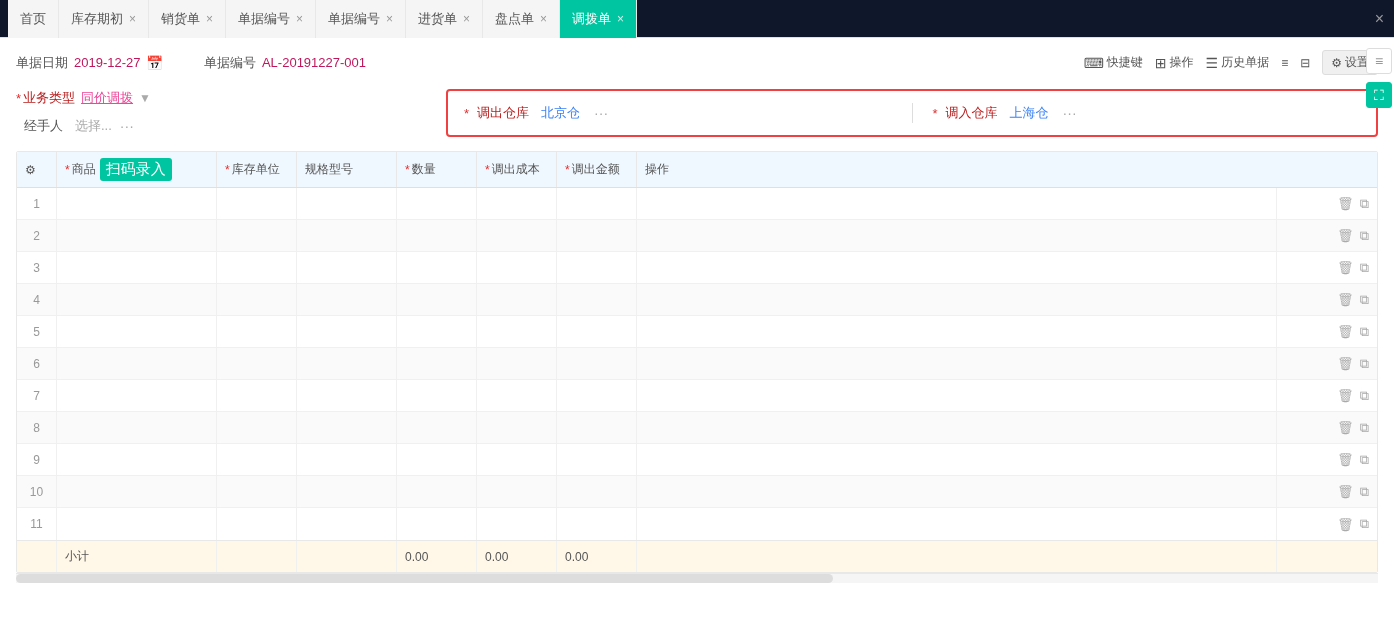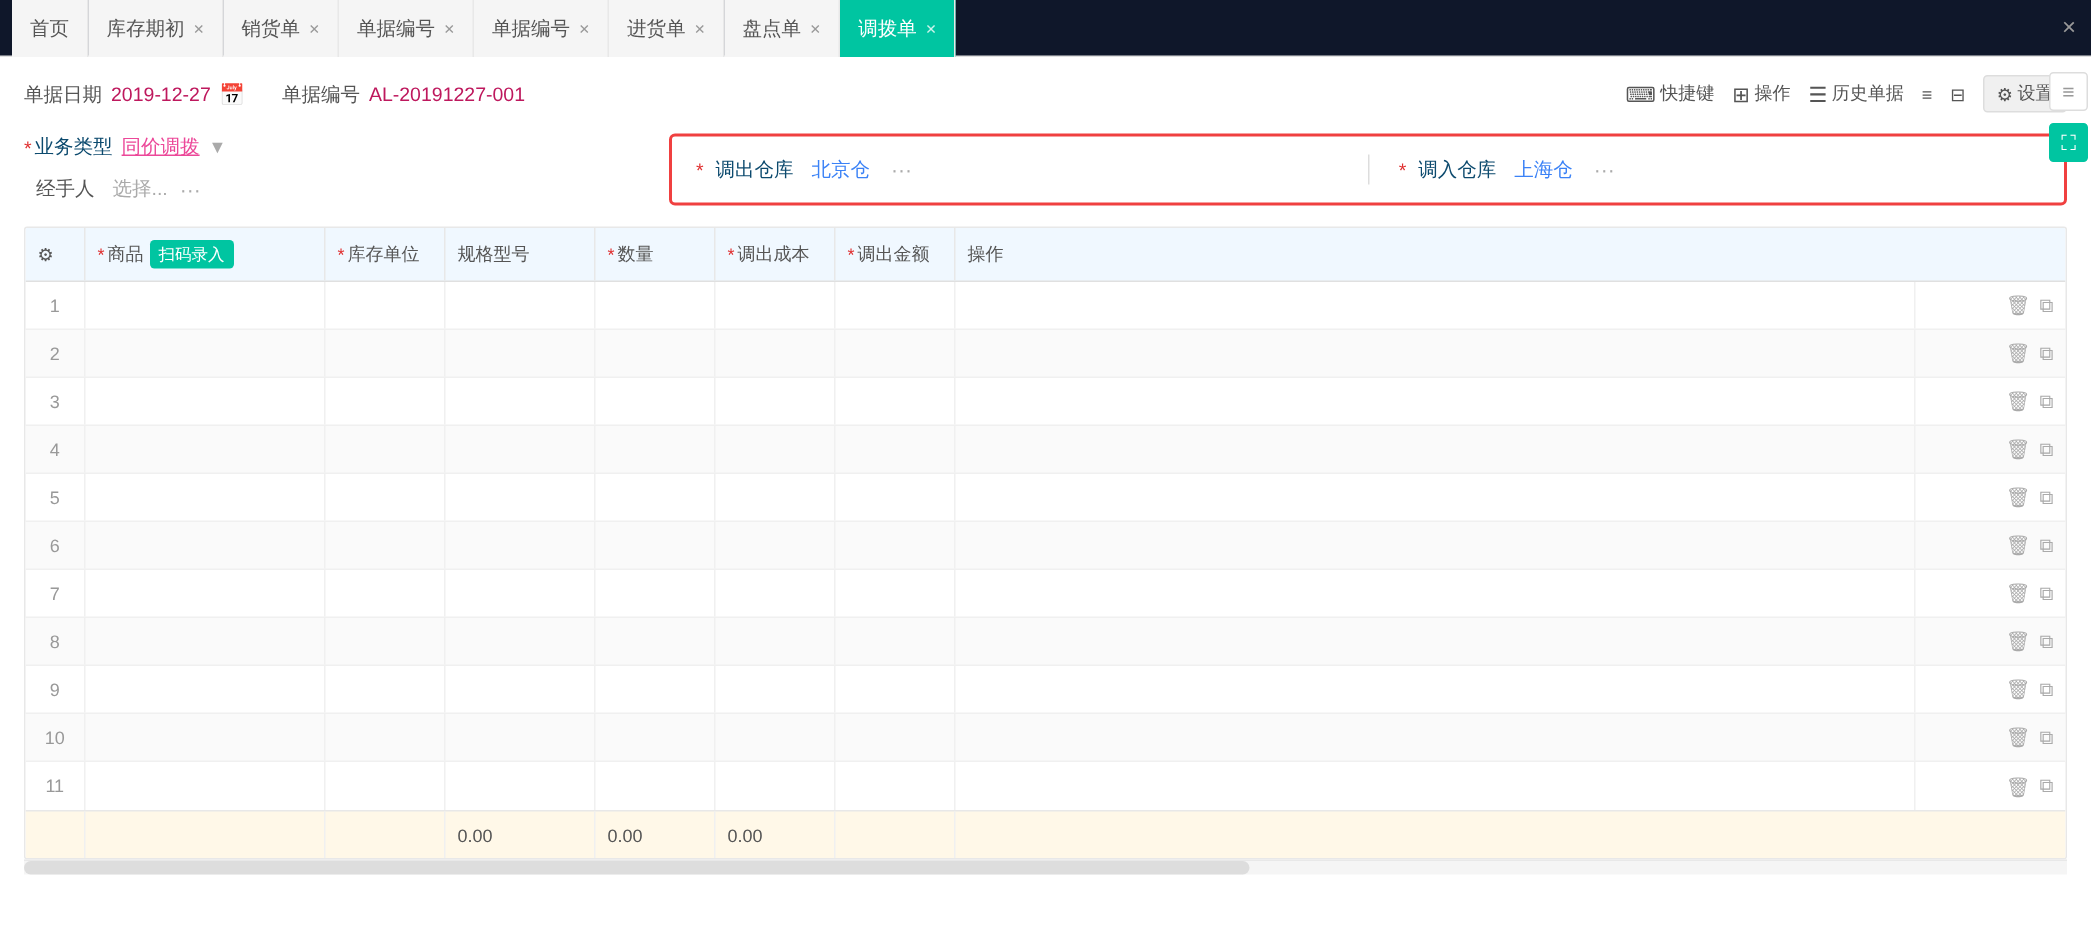--- a/index.html
+++ b/index.html
@@ -23,21 +23,21 @@
     .tab-bar-close {
       position: absolute; right: 10px; top: 50%; transform: translateY(-50%);
       font-size: 16px; color: #999; cursor: pointer;
     }
 
     
     .main-content { padding: 12px 16px; }
 
     
     .header-row {
-      display: flex; align-items: center; margin-bottom: 14px; gap: 24px;
+      display: flex; align-items: center; margin-bottom: 14px; gap: 40px;
     }
     .header-field { display: flex; align-items: center; gap: 6px; font-size: 13px; color: #333; }
     .header-field label { color: #555; }
     .header-field .value { color: #be185d; font-weight: 500; }
     .header-field .date-icon { color: #00c5a1; font-size: 14px; cursor: pointer; }
 
     
     .toolbar-right {
       margin-left: auto; display: flex; align-items: center; gap: 12px; font-size: 12px; color: #555;
     }
@@ -58,21 +58,21 @@
     .form-left {
       flex: 0 0 430px; padding-right: 20px;
     }
     .form-right {
       flex: 1; border: 2px solid #f04040; border-radius: 4px; padding: 12px 16px;
       display: flex; align-items: center; gap: 0; position: relative;
     }
     .form-row { display: flex; align-items: center; margin-bottom: 10px; }
     .form-row:last-child { margin-bottom: 0; }
     .field-label { color: #e03030; margin-right: 2px; }
-    .field-name { color: #0c4a6e; margin-right: 6px; white-space: nowrap; }
+    .field-name { color: #b91c1c; margin-right: 6px; white-space: nowrap; }
     .field-value { color: #3b82f6; font-weight: 500; }
     .field-dots { color: #aaa; margin-left: 8px; cursor: pointer; font-size: 14px; }
     .field-select { display: flex; align-items: center; gap: 6px; }
     .field-select .select-value { color: #ec4899; text-decoration: underline; }
     .field-select .chevron { color: #aaa; font-size: 12px; cursor: pointer; }
 
     .warehouse-section {
       display: flex; align-items: center; width: 100%;
     }
     .warehouse-item {
@@ -91,21 +91,21 @@
       background: #f0f8ff; border-bottom: 1px solid #e0e0e0; height: 36px;
     }
     .table-header .th {
       display: flex; align-items: center; padding: 0 8px; font-size: 12px; color: #555;
       border-right: 1px solid #e8e8e8; white-space: nowrap;
     }
     .table-header .th:last-child { border-right: none; }
     .th-required { color: #e03030; margin-right: 2px; }
     .scan-btn {
       background: #00c5a1; color: #fff; border-radius: 3px; padding: 2px 6px;
-      font-size: 11px; cursor: pointer; margin-left: 4px; white-space: nowrap;
+      font-size: 15px; cursor: pointer; margin-left: 4px; white-space: nowrap;
     }
 
     .table-row {
       display: grid;
       grid-template-columns: 40px 160px 80px 100px 80px 80px 80px 1fr 100px;
       border-bottom: 1px solid #f0f0f0; height: 32px;
     }
     .table-row:last-child { border-bottom: none; }
     .table-row:nth-child(even) { background: #fafafa; }
     .td {
@@ -443,20 +443,21 @@
     <div class="td"></div>
     <div class="td actions">
       <span class="action-icon">🗑</span>
       <span class="action-icon">⧉</span>
     </div>
   </div>
       </div>
 
     <div class="subtotal-row">
       <div class="td"></div>
+      <div class="td">小计</div>
       <div class="td"></div>
       <div class="td"></div>
       <div class="td">0.00</div>
       <div class="td">0.00</div>
       <div class="td">0.00</div>
       <div class="td"></div>
       <div class="td"></div>
     </div>
   </div>
 

